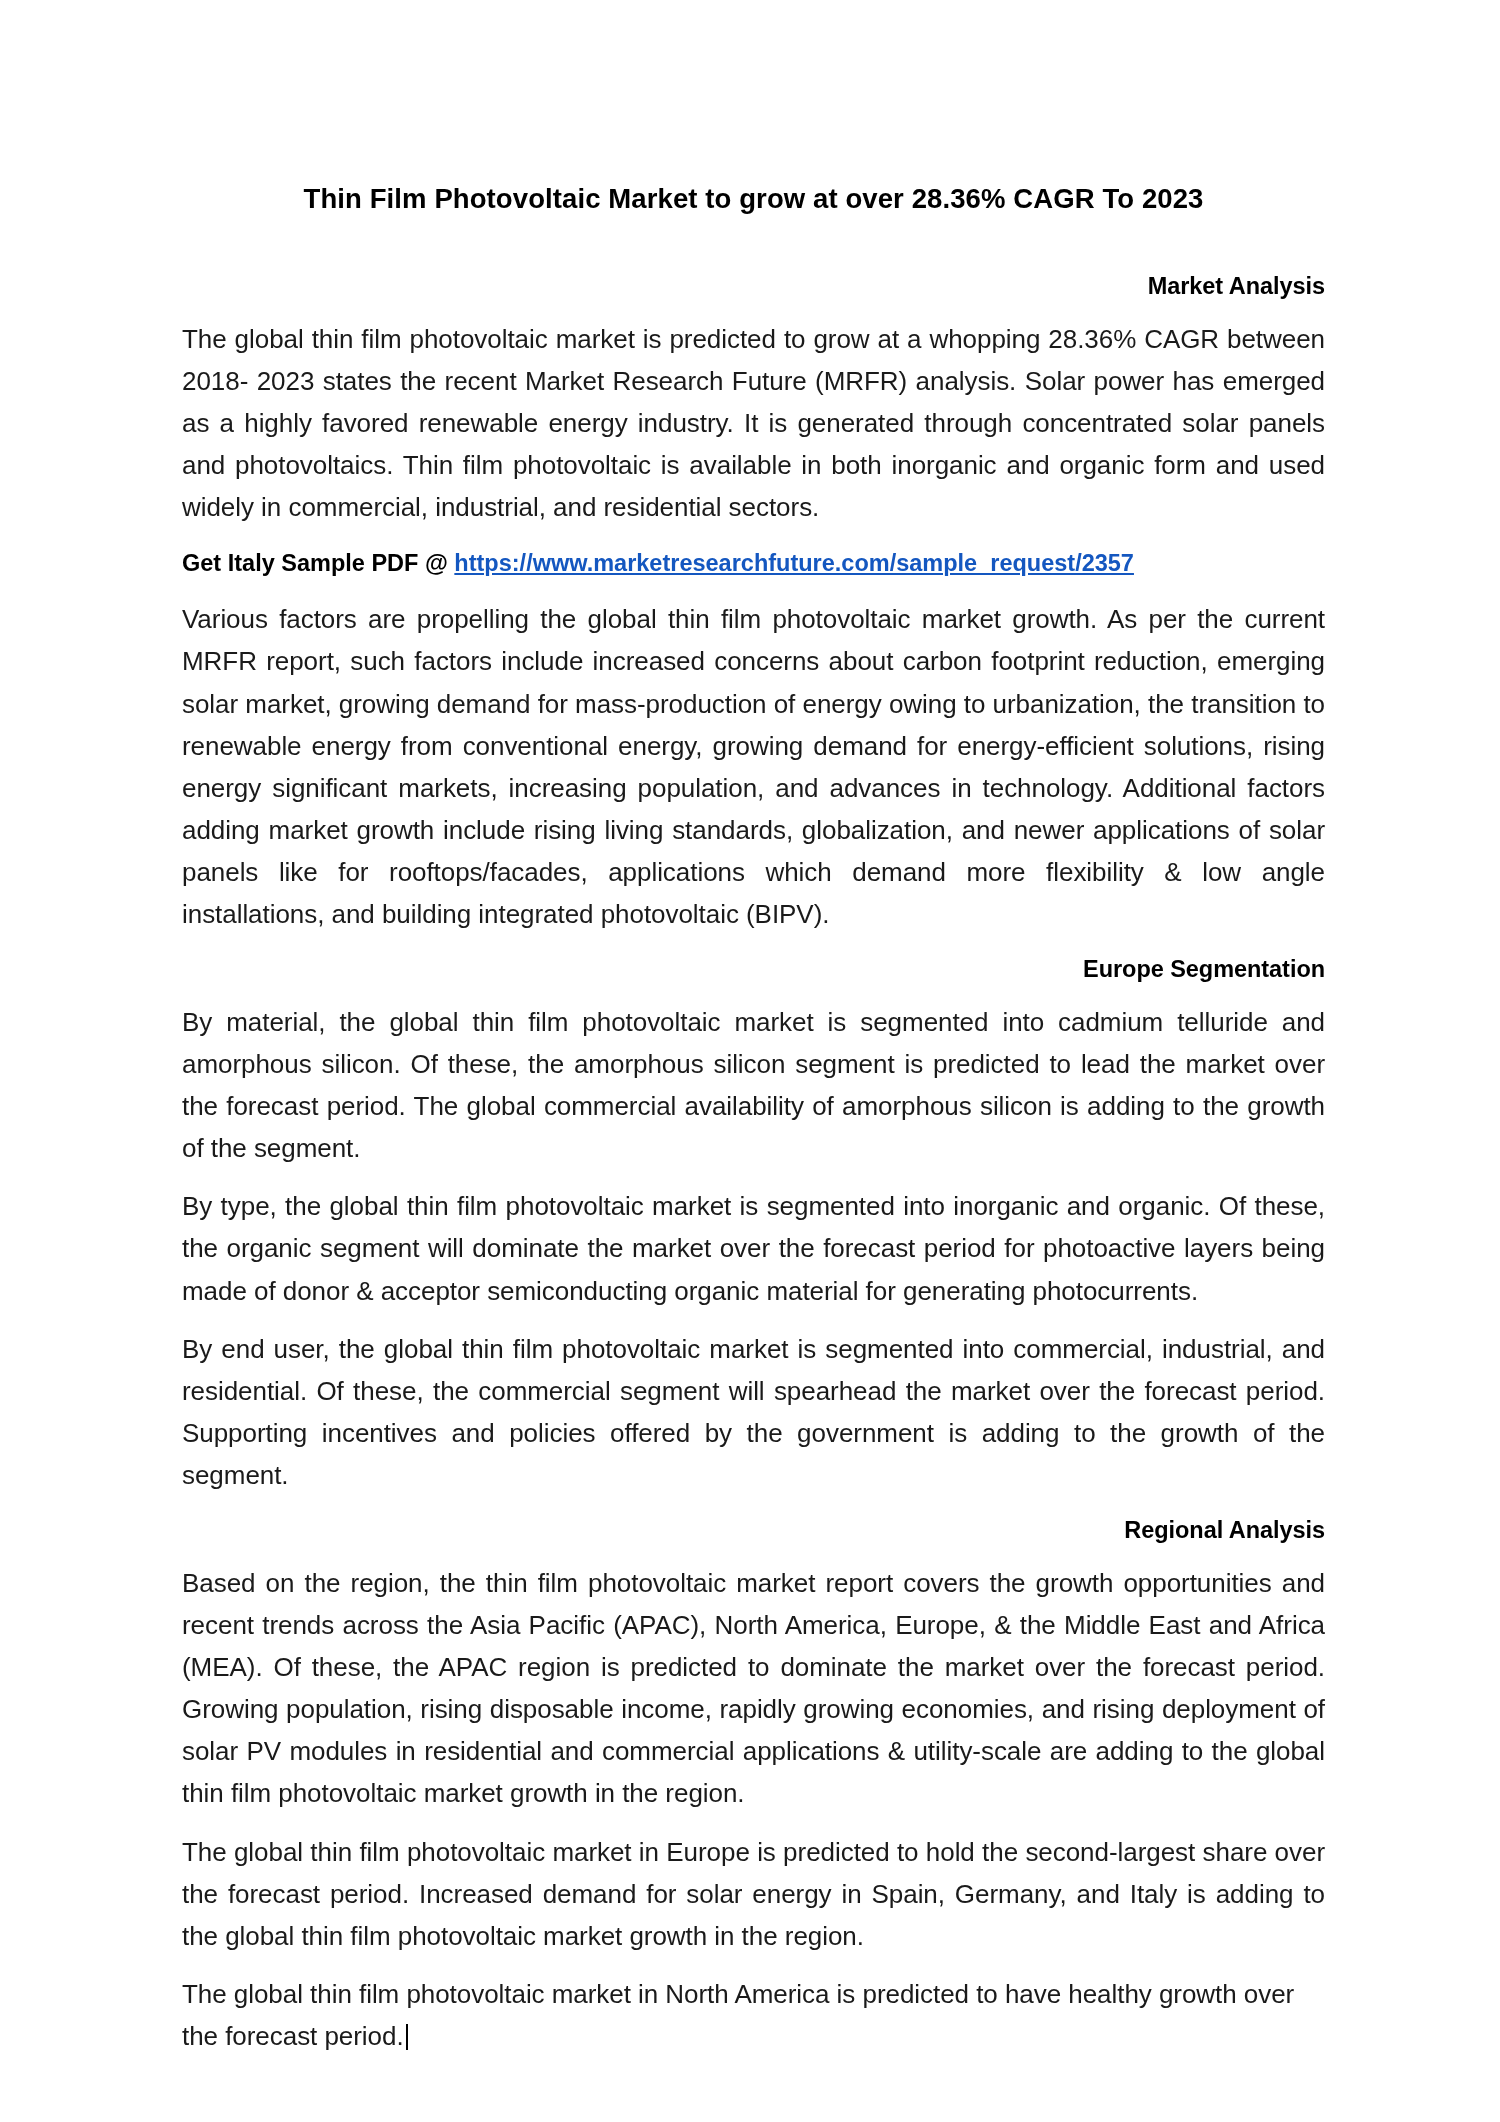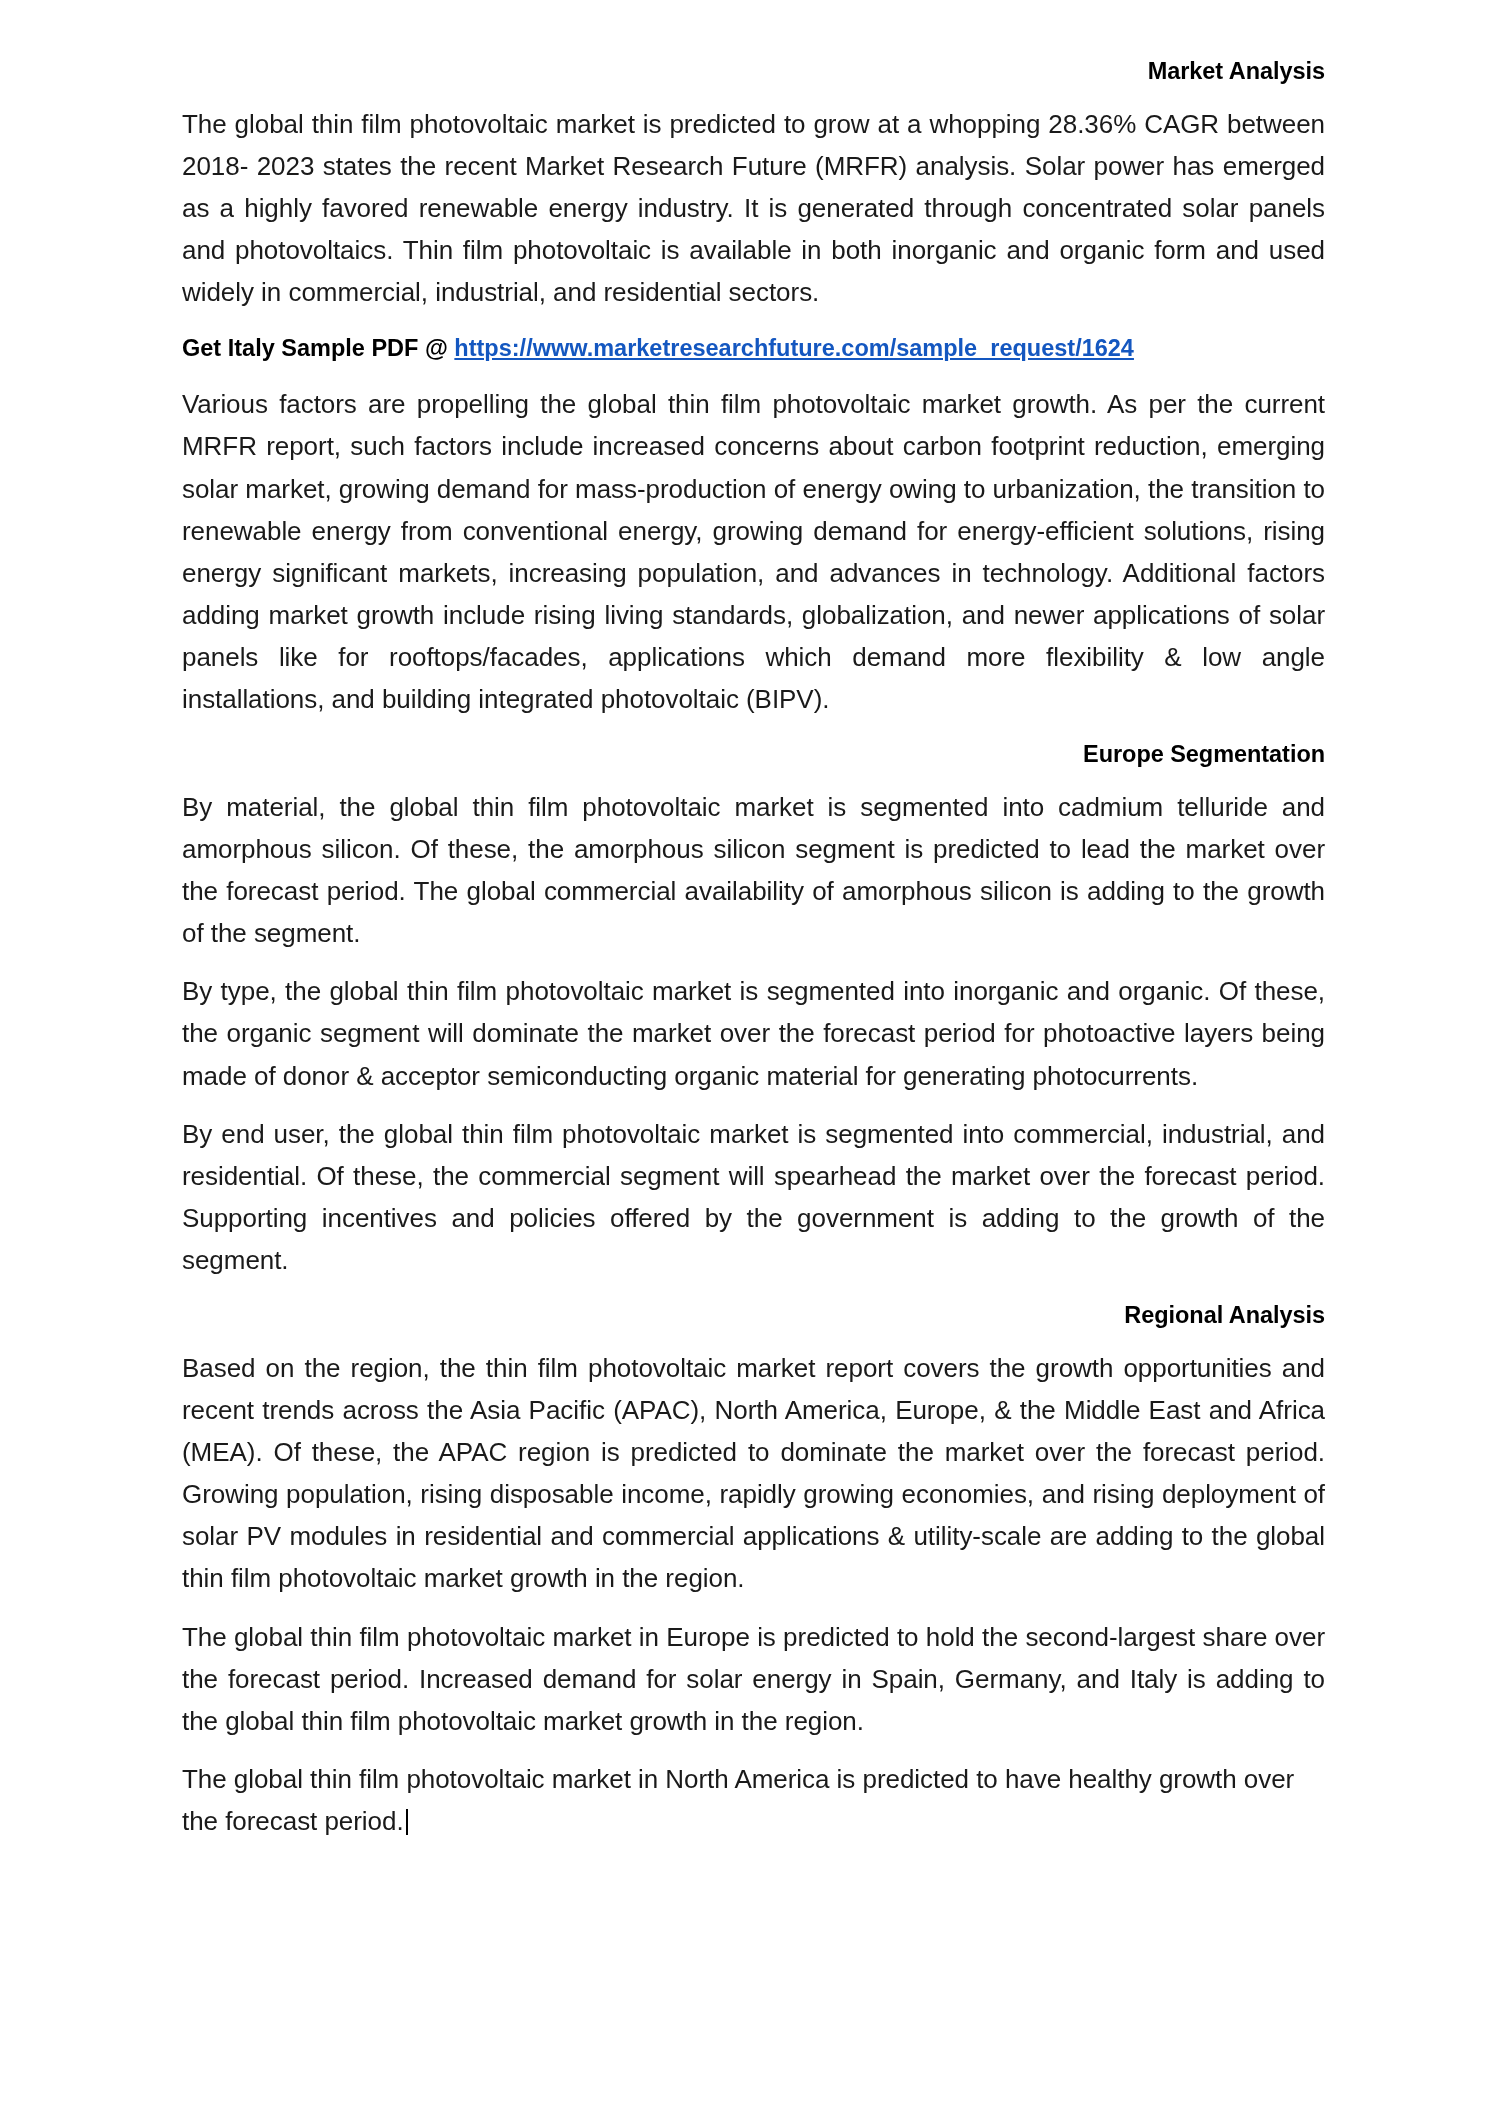--- a/index.html
+++ b/index.html
@@ -91,32 +91,33 @@
     vertical-align: -5px;
     margin-left: 2px;
   }
 </style>
 </head>
 <body>
 
 <div class="page">
   <div class="content">
 
+    <h1 class="doc-title">Thin Film Photovoltaic Market to grow at over 28.36% CAGR To 2023</h1>
 
     <div class="gap-title-to-first"></div>
 
     <h2 class="section-heading">Market Analysis</h2>
 
     <div class="gap-heading"></div>
 
     <p class="body-par">The global thin film photovoltaic market is predicted to grow at a whopping 28.36% CAGR between 2018- 2023 states the recent Market Research Future (MRFR) analysis. Solar power has emerged as a highly favored renewable energy industry. It is generated through concentrated solar panels and photovoltaics. Thin film photovoltaic is available in both inorganic and organic form and used widely in commercial, industrial, and residential sectors.</p>
 
     <div class="gap-par"></div>
 
-    <p class="link-line"><span class="link-prefix">Get Italy Sample PDF @ </span><a class="doc-link" href="#">https://www.marketresearchfuture.com/sample_request/1624</a></p>
+    <p class="link-line"><span class="link-prefix">Get Italy Sample PDF @ </span><a class="doc-link" href="#">https://www.marketresearchfuture.com/sample_request/2357</a></p>
 
     <div class="gap-par"></div>
 
     <p class="body-par">Various factors are propelling the global thin film photovoltaic market growth. As per the current MRFR report, such factors include increased concerns about carbon footprint reduction, emerging solar market, growing demand for mass-production of energy owing to urbanization, the transition to renewable energy from conventional energy, growing demand for energy-efficient solutions, rising energy significant markets, increasing population, and advances in technology. Additional factors adding market growth include rising living standards, globalization, and newer applications of solar panels like for rooftops/facades, applications which demand more flexibility &amp; low angle installations, and building integrated photovoltaic (BIPV).</p>
 
     <div class="gap-section"></div>
 
     <h2 class="section-heading">Europe Segmentation</h2>
 
     <div class="gap-heading"></div>

